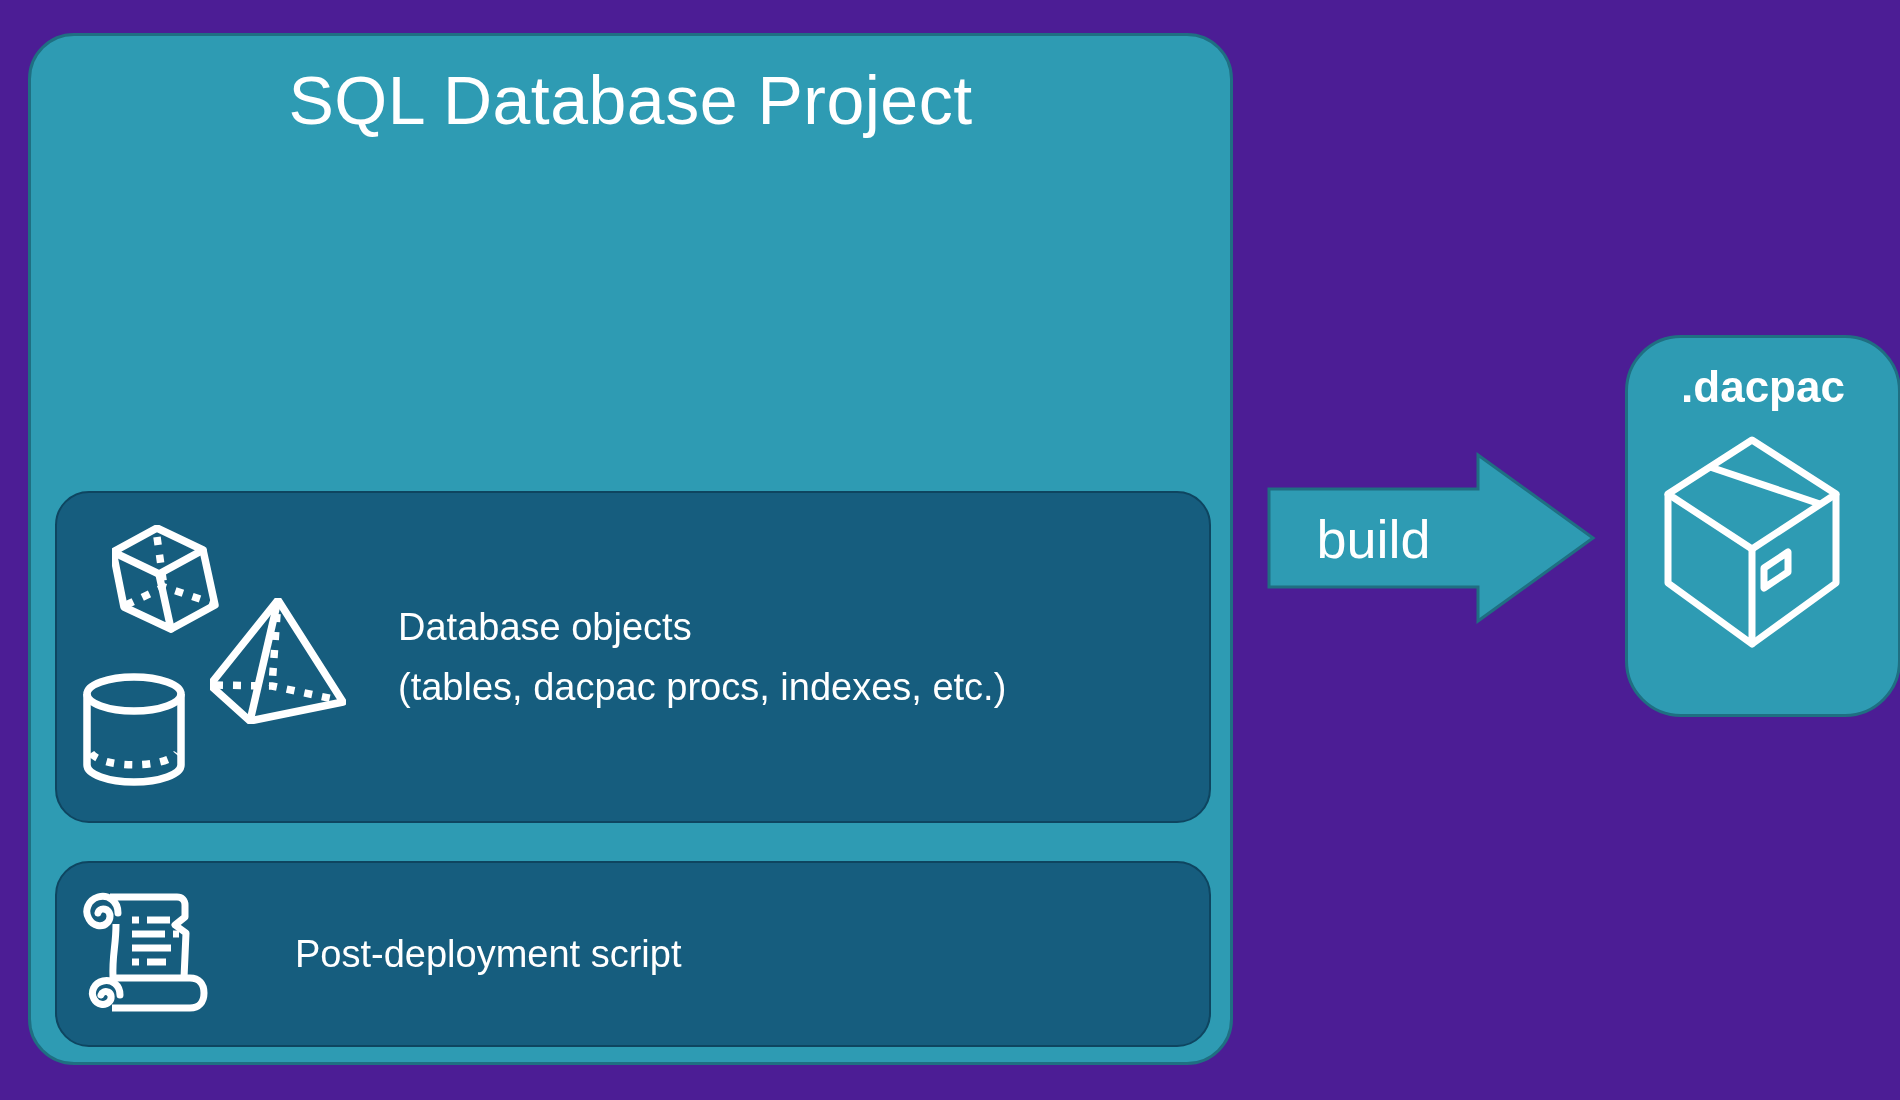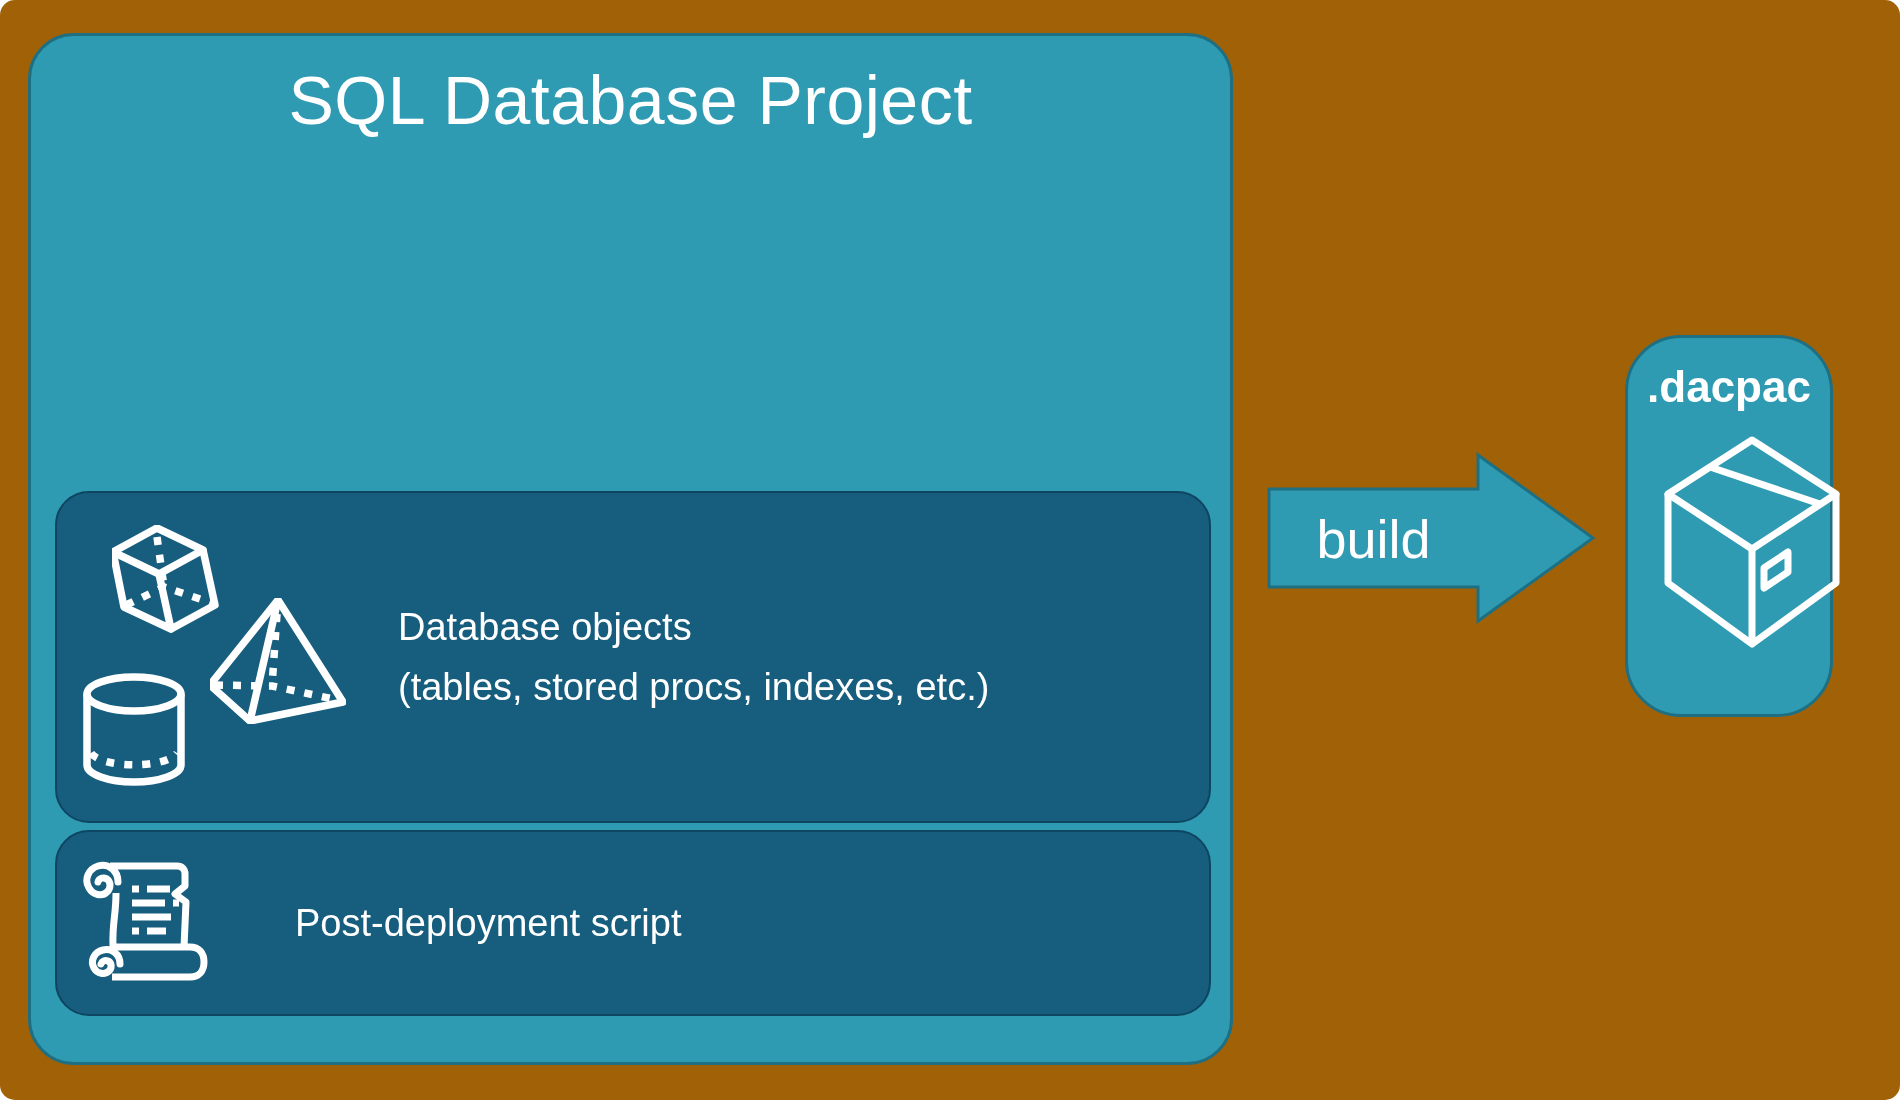--- a/index.html
+++ b/index.html
@@ -5,60 +5,59 @@
   :root{
     --teal:#2E9BB3;
     --teal-border:#1F6F82;
     --dark:#165D7E;
     --dark-border:#0E4560;
     --text:#FFFFFF;
   }
   *{margin:0;padding:0;box-sizing:border-box;}
   html,body{background:#fff;}
   .canvas{
-    position:relative;width:1900px;height:1100px;background:#a16207;overflow:hidden;
+    position:relative;width:1900px;height:1100px;background:#4c1d95;overflow:hidden;
     font-family:"Liberation Sans", sans-serif;
-    border-radius:15px;
   }
   .container{
     position:absolute;left:28px;top:33px;width:1205px;height:1032px;
     background:var(--teal);border:3px solid var(--teal-border);border-radius:46px;
   }
   .title{
     position:absolute;left:0;right:0;top:22px;text-align:center;
     font-size:68px;font-weight:400;color:var(--text);letter-spacing:0.5px;
     line-height:1.25;white-space:nowrap;
   }
   .row{
     position:absolute;left:24px;width:1156px;
     background:var(--dark);border:2px solid var(--dark-border);border-radius:34px;
   }
   .row-1{top:172px;height:188px;}
   .row-2{top:407px;height:332px;margin-top:48px;}
-  .row-3{top:794px;height:186px;}
+  .row-3{top:825px;height:186px;}
   .row-label{
     position:absolute;left:238px;top:50%;transform:translateY(-50%);
     color:var(--text);font-size:38px;white-space:nowrap;
   }
   .row-label-2{
     position:absolute;left:341px;top:50%;transform:translateY(-50%);
     color:var(--text);font-size:38px;line-height:60px;white-space:nowrap;
   }
   .scroll-icon{position:absolute;left:23px;top:50%;transform:translateY(-50%);}
   .icon-cube{position:absolute;left:55px;top:32px;}
   .icon-pyramid{position:absolute;left:153px;top:105px;}
   .icon-cylinder{position:absolute;left:26px;top:180px;}
   .arrow-svg{position:absolute;left:1262px;top:448px;}
   .build-label{
     position:absolute;left:1269px;top:489px;width:209px;height:99px;
     display:flex;align-items:center;justify-content:center;
     color:var(--text);font-size:54px;font-weight:normal;
   }
   .artifact{
-    position:absolute;left:1625px;top:335px;width:208px;height:382px;
+    position:absolute;left:1625px;top:335px;width:276px;height:382px;
     background:var(--teal);border:3px solid var(--teal-border);border-radius:56px;padding-left:45px;
   }
   .artifact-label{
     position:absolute;left:0;right:0;top:24px;text-align:center;
     color:var(--text);font-size:44px;font-weight:bold;white-space:nowrap;
   }
   .package-icon{position:absolute;left:34px;top:98px;}
   svg{display:block;}
   .st{stroke:var(--text);fill:none;stroke-width:7;}
   .st8{stroke:var(--text);fill:none;stroke-width:7.5;}
@@ -89,21 +88,21 @@
       </svg>
       <svg class="icon-cylinder" width="102" height="114" viewBox="0 0 102 114">
         <ellipse class="st8" cx="51" cy="21" rx="47" ry="17"></ellipse>
         <line class="st8" x1="4" y1="21" x2="4" y2="92"></line>
         <line class="st8" x1="98" y1="21" x2="98" y2="92"></line>
         <path class="st8" d="M4,92 A47,17 0 0 0 98,92"></path>
         <path class="st8 dash" d="M8,80 A44,15 0 0 0 94,80"></path>
       </svg>
       <div class="row-label-2">
         <div>Database objects</div>
-        <div>(tables, stored procs, indexes, etc.)</div>
+        <div>(tables, dacpac procs, indexes, etc.)</div>
       </div>
     </div>
 
     <div class="row row-3">
       <svg class="scroll-icon" width="134" height="124" viewBox="0 0 134 124">
         <path class="st" stroke-linecap="round" d="M38,21 C38,9 28,2 18,5 C8,8 4,19 9,27 C13,34 22,36 27,31 C31,27 31,21 27,18 C23,16 19,17 18,21"></path>
         <path class="st" stroke-linejoin="round" d="M30,5 L97,5 C102,5 105,8 105,13 L105,25 L95,33 L106,41 L104,86"></path>
         <path class="st" d="M36,32 C36,55 32,62 33,86"></path>
         <path class="st" d="M30,86 L110,86 C119,86 124,92 124,101 C124,110 119,116 110,116 L32,116"></path>
         <path class="st" stroke-linecap="round" d="M40,103 C40,93 32,87 23,89 C14,91 10,100 14,107 C17,113 25,114 29,110 C32,107 32,102 28,100 C25,99 22,100 21,103"></path>

